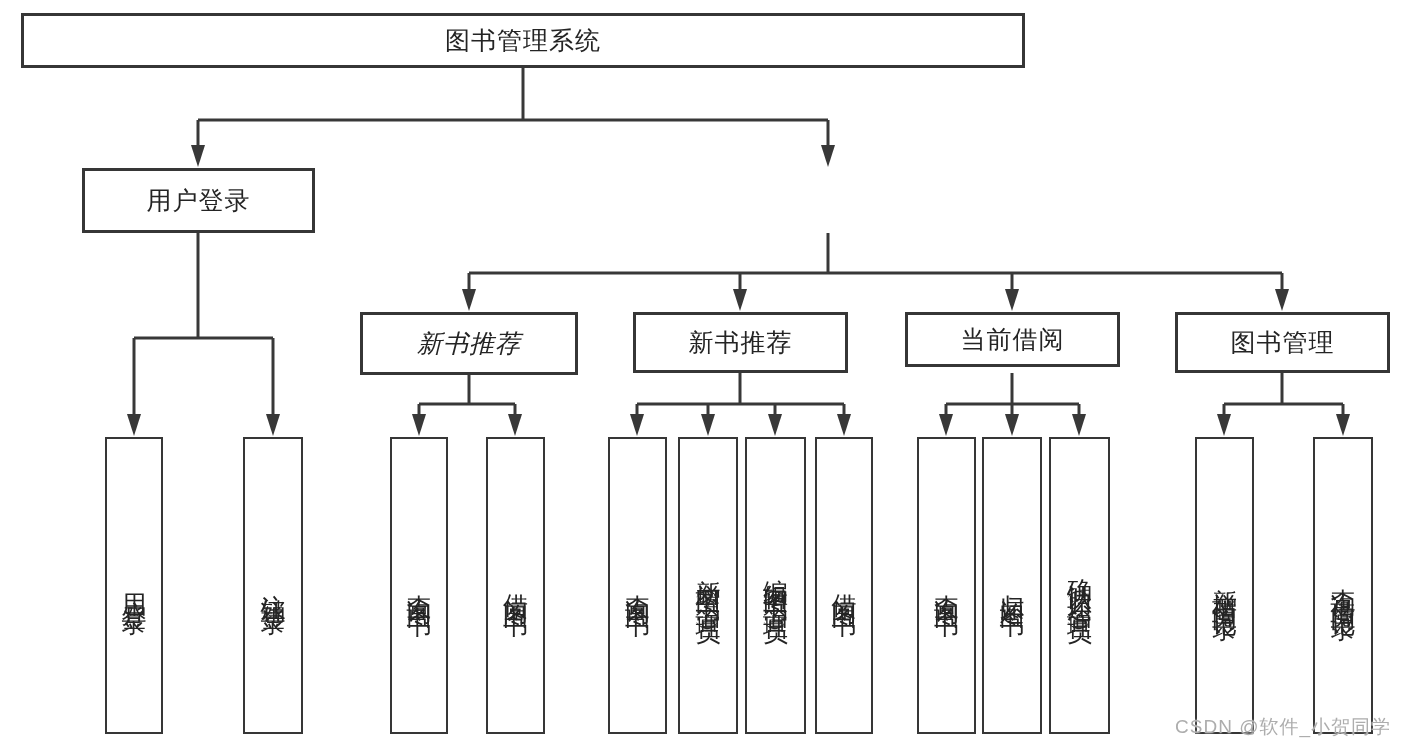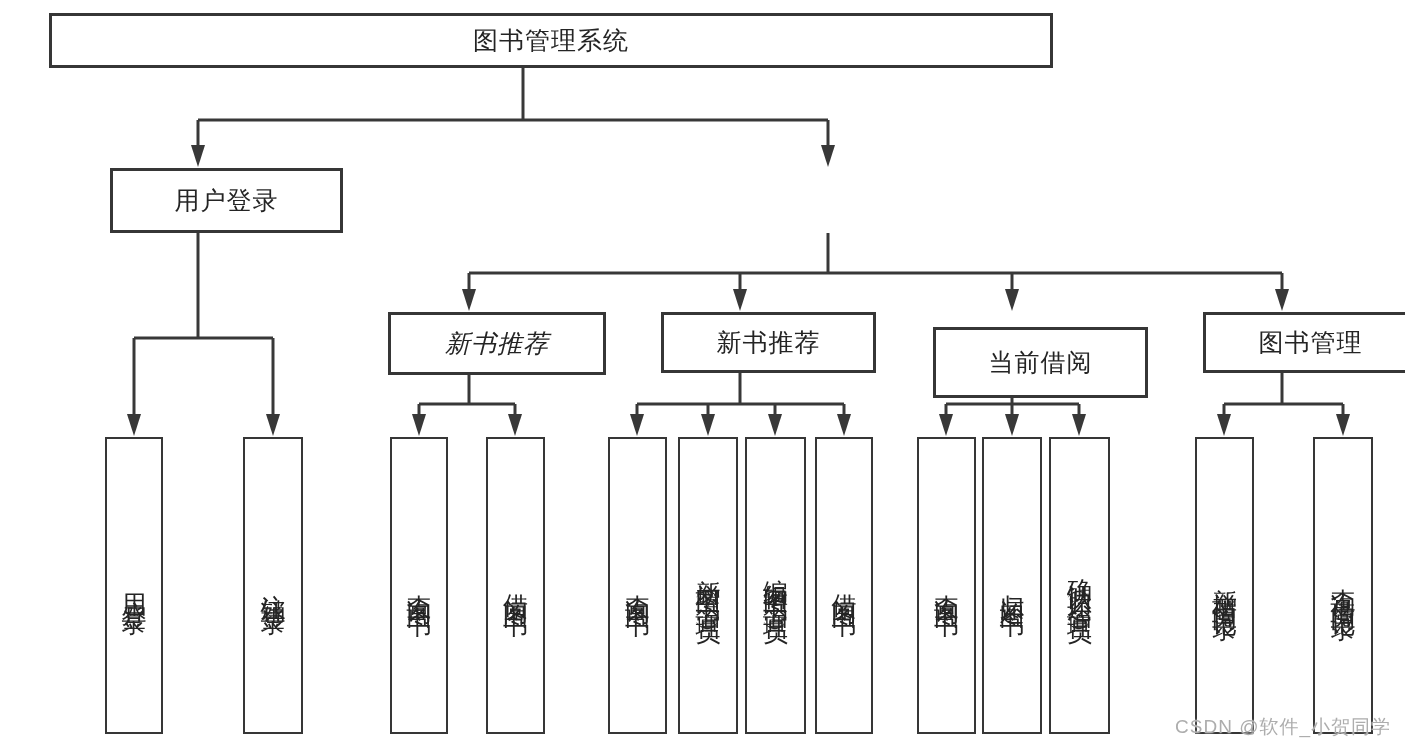--- a/index.html
+++ b/index.html
@@ -15,21 +15,21 @@
     position:absolute;
     box-sizing:border-box;
     background:#ffffff;
     border:2px solid #363636;
     display:flex;
     align-items:center;
     justify-content:center;
     z-index:2;
     color:#242424;
   }
-  .box.heavy{border-width:3px;margin-left:28px;}
+  .box.heavy{border-width:3px;}
   .hlabel{
     font-size:25px;
     letter-spacing:1px;
     white-space:nowrap;
     color:#242424;
   }
   .leaf .vlabel{
     writing-mode:vertical-rl;
     font-size:25px;
     letter-spacing:6px;
@@ -129,21 +129,21 @@
   <div class="box heavy" style="left:82px;top:168px;width:233px;height:65px;">
     <span class="hlabel">用户登录</span>
   </div>
 
   <div class="box heavy" style="left:360px;top:312px;width:218px;height:63px;font-style:italic;">
     <span class="hlabel">新书推荐</span>
   </div>
   <div class="box heavy" style="left:633px;top:312px;width:215px;height:61px;">
     <span class="hlabel">新书推荐</span>
   </div>
-  <div class="box heavy" style="left:905px;top:327px;width:215px;height:71px;">
+  <div class="box heavy" style="left:905px;top:312px;width:215px;height:55px;">
     <span class="hlabel">当前借阅</span>
   </div>
   <div class="box heavy" style="left:1175px;top:312px;width:215px;height:61px;">
     <span class="hlabel">图书管理</span>
   </div>
 
   <div class="box leaf" style="left:105px;top:437px;width:58px;height:297px;">
     <span class="vlabel">用户登录</span>
   </div>
   <div class="box leaf" style="left:243px;top:437px;width:60px;height:297px;">

